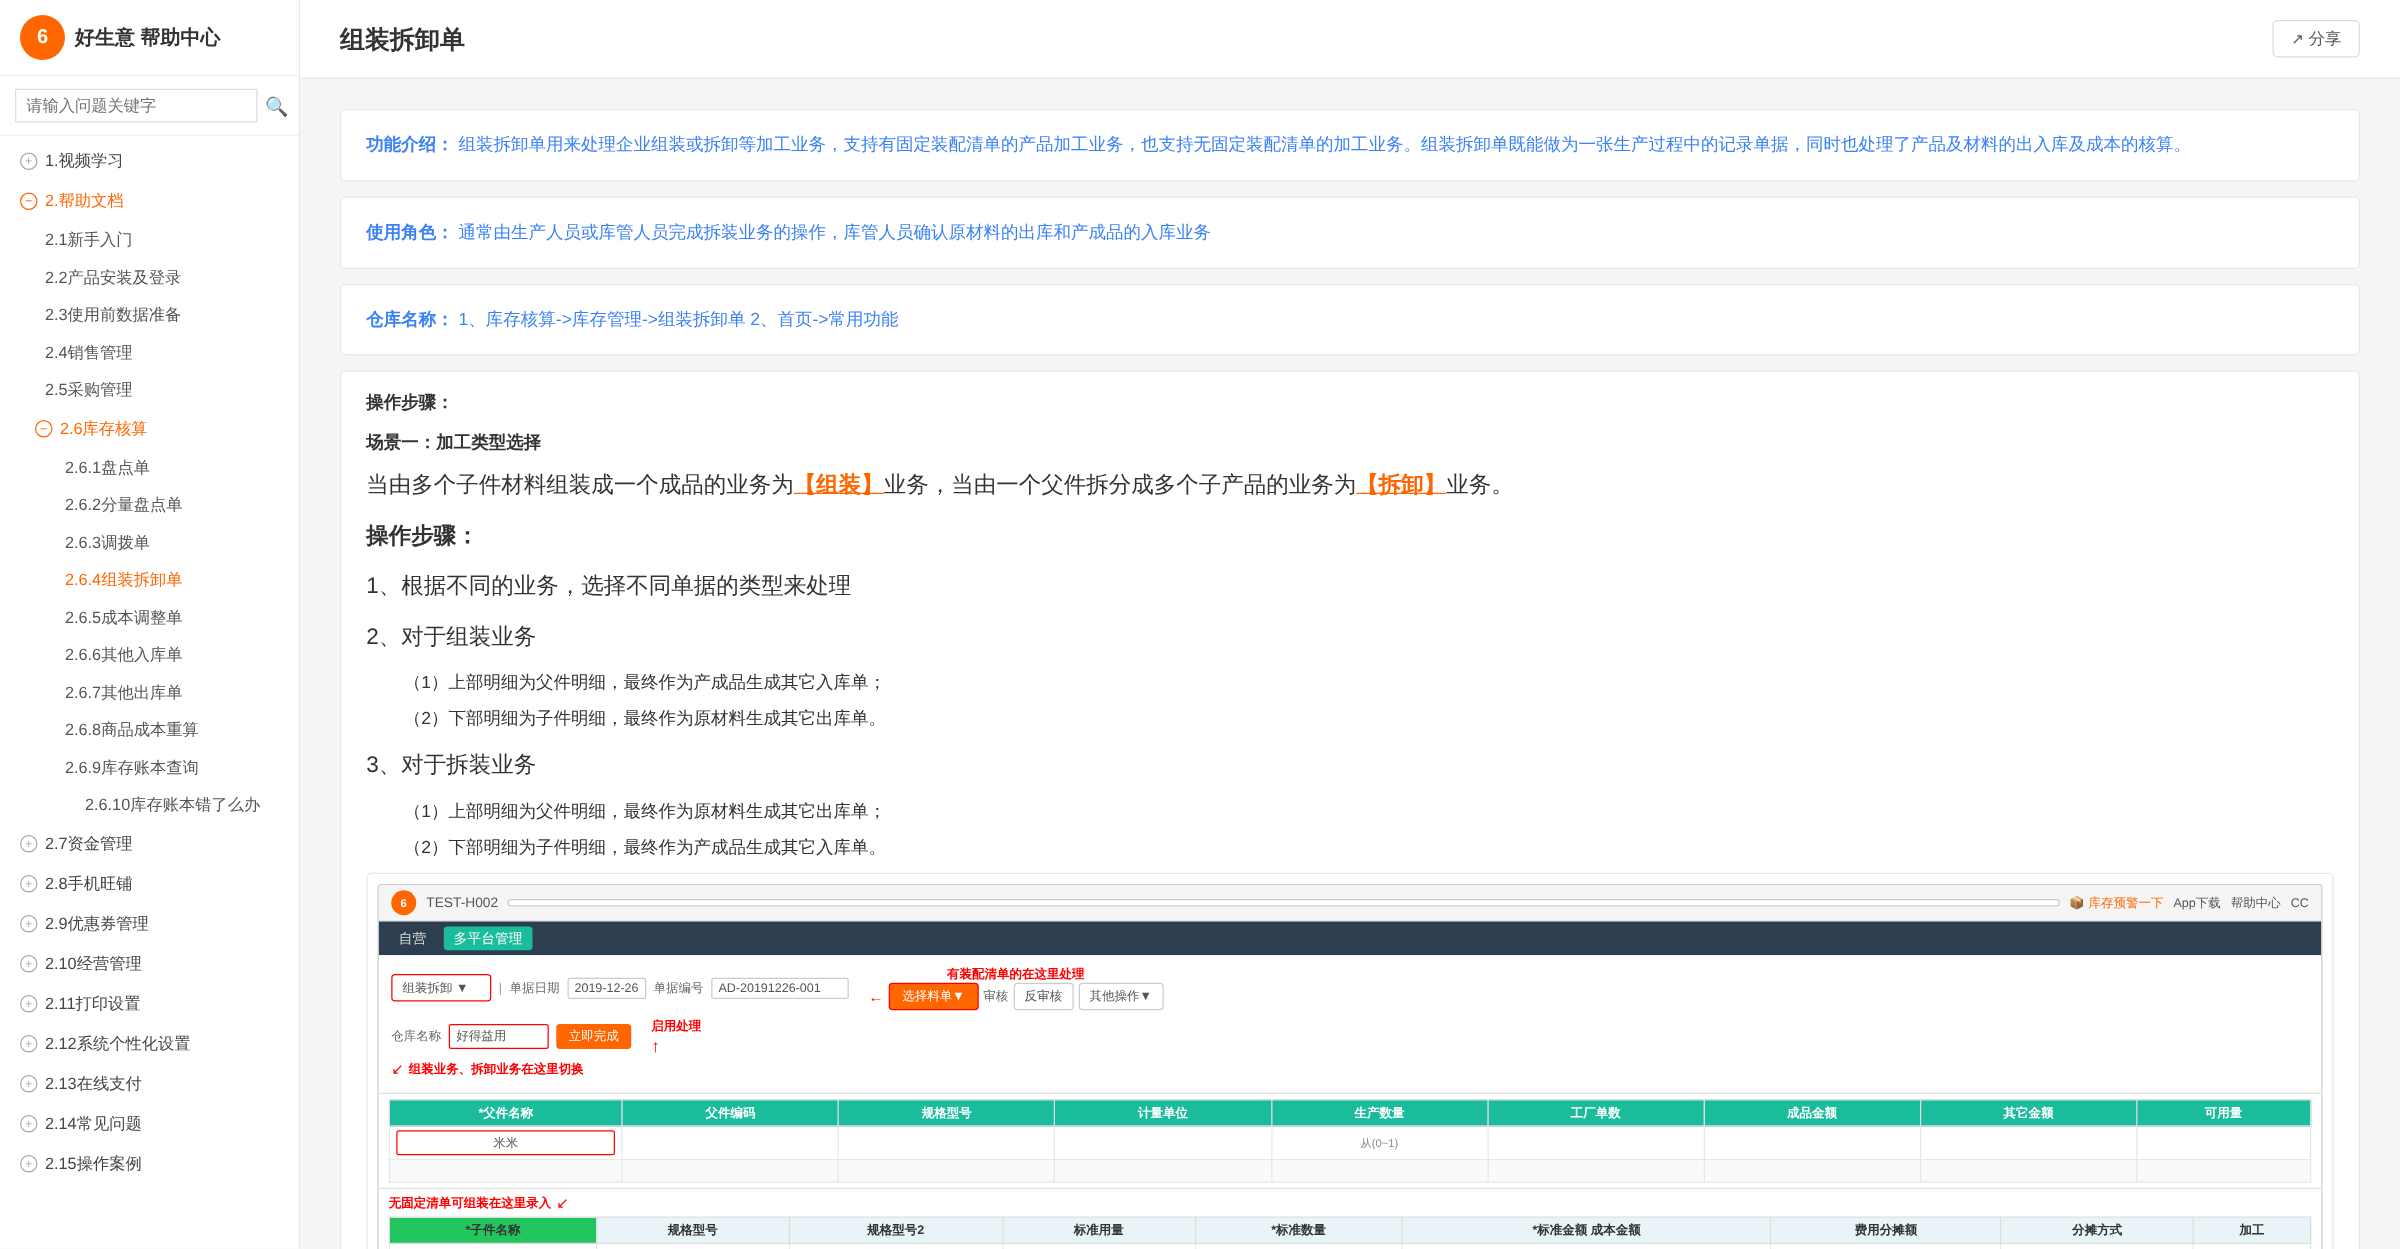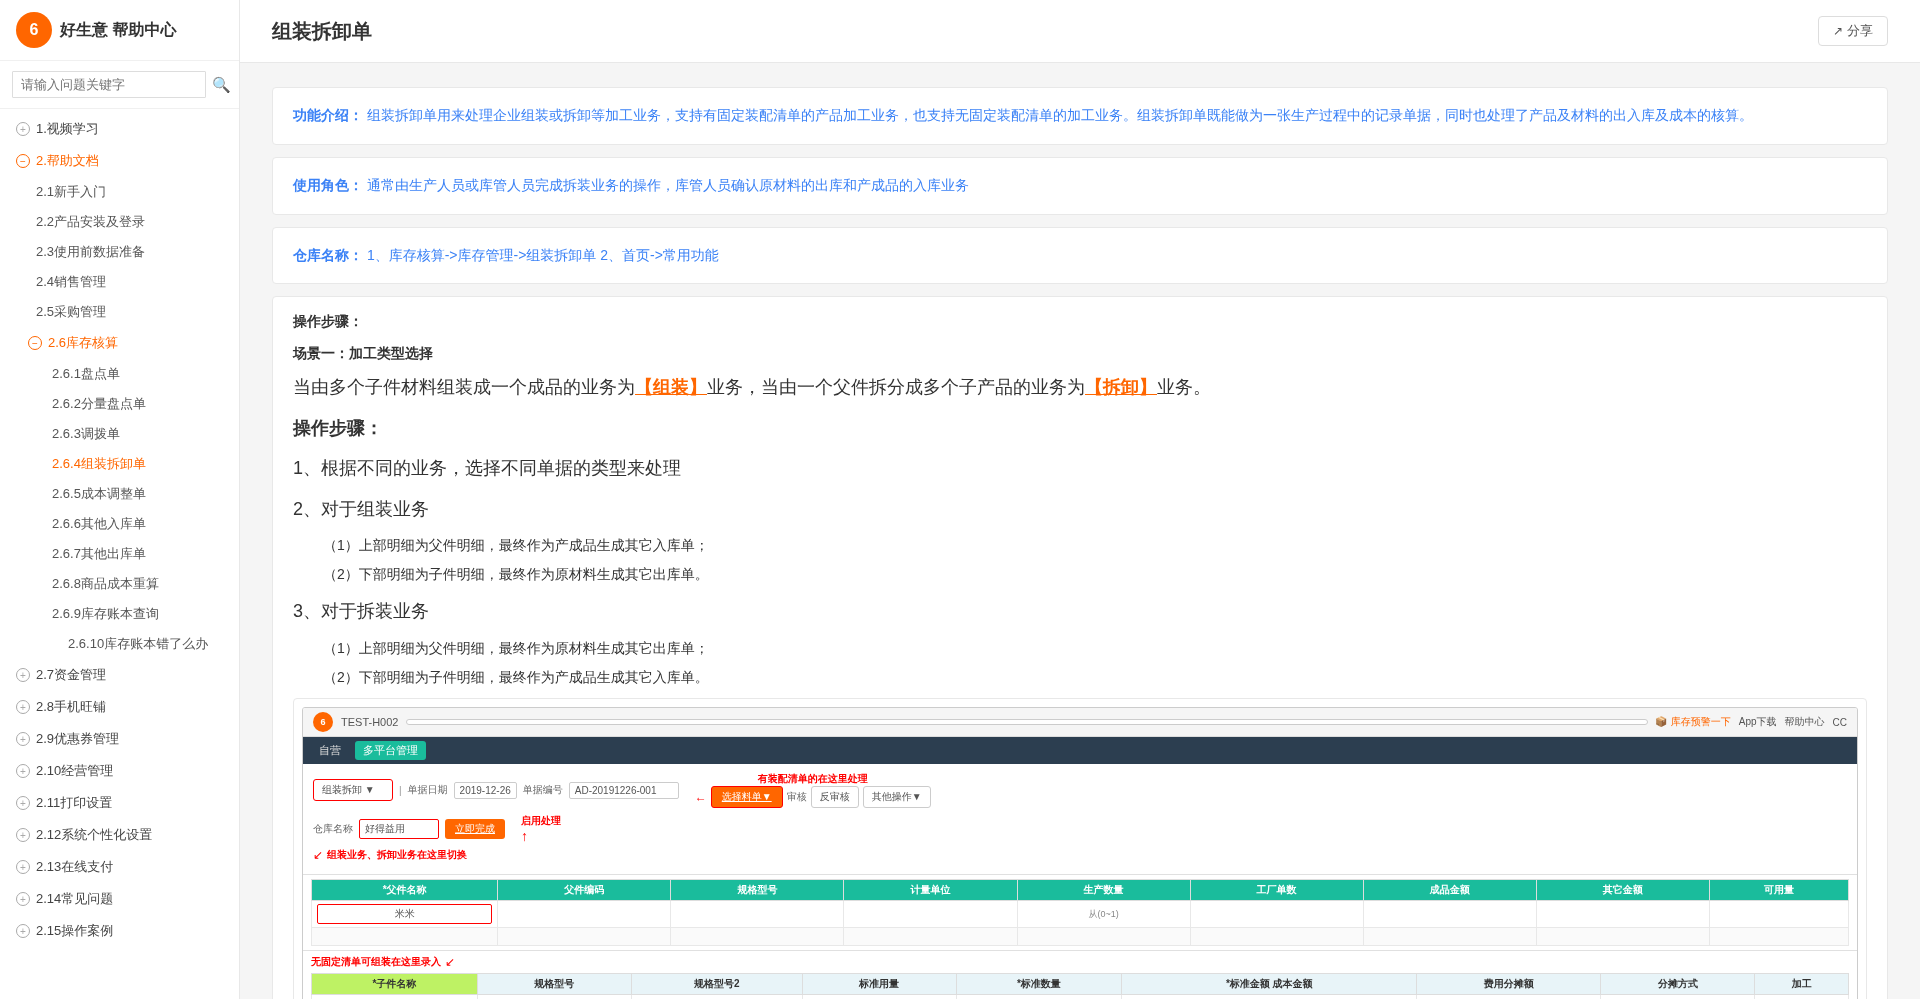--- a/index.html
+++ b/index.html
@@ -238,21 +238,21 @@
     }
     .mock-table td {
       border: 1px solid #e8e8e8;
       padding: 3px 5px;
       text-align: center;
       color: #444;
     }
     .mock-table tr:nth-child(even) td { background: #fafafa; }
     .teal-header { background: #1abc9c !important; color: #fff !important; }
     .mock-input { border: 1px solid #ccc; border-radius: 2px; padding: 2px 5px; font-size: 10px; color: #555; background: #fff; }
-    .mock-orange-btn { background: #f60; color: #fff; border: none; border-radius: 3px; padding: 3px 10px; font-size: 10px; text-decoration: underline; }
+    .mock-orange-btn { background: #f60; color: #fff; border: none; border-radius: 3px; padding: 3px 10px; font-size: 10px; }
   </style>
 </head>
 <body>
 
 <div id="sidebar">
   <div id="sidebar-header">
     <div id="sidebar-logo">
       <span>6</span>
     </div>
     <span id="sidebar-title">好生意 帮助中心</span>
@@ -507,21 +507,21 @@
           </div>
 
           <div style="background:#fff;padding:4px 8px;position:relative;">
             <div style="display:flex;align-items:center;gap:4px;margin-bottom:4px;">
               <span style="color:#f00;font-size:10px;font-weight:bold;">无固定清单可组装在这里录入</span>
               <span style="color:#f00;font-size:12px;">↙</span>
             </div>
             <table class="mock-table">
               <thead>
                 <tr>
-                  <th style="background:#bef264;color:#333;">*子件名称</th>
+                  <th style="background:#22c55e;color:#333;">*子件名称</th>
                   <th style="background:#e8f4f8;color:#333;">规格型号</th>
                   <th style="background:#e8f4f8;color:#333;">规格型号2</th>
                   <th style="background:#e8f4f8;color:#333;">标准用量</th>
                   <th style="background:#e8f4f8;color:#333;">*标准数量</th>
                   <th style="background:#e8f4f8;color:#333;">*标准金额 成本金额</th>
                   <th style="background:#e8f4f8;color:#333;">费用分摊额</th>
                   <th style="background:#e8f4f8;color:#333;">分摊方式</th>
                   <th style="background:#e8f4f8;color:#333;">加工</th>
                 </tr>
               </thead>

